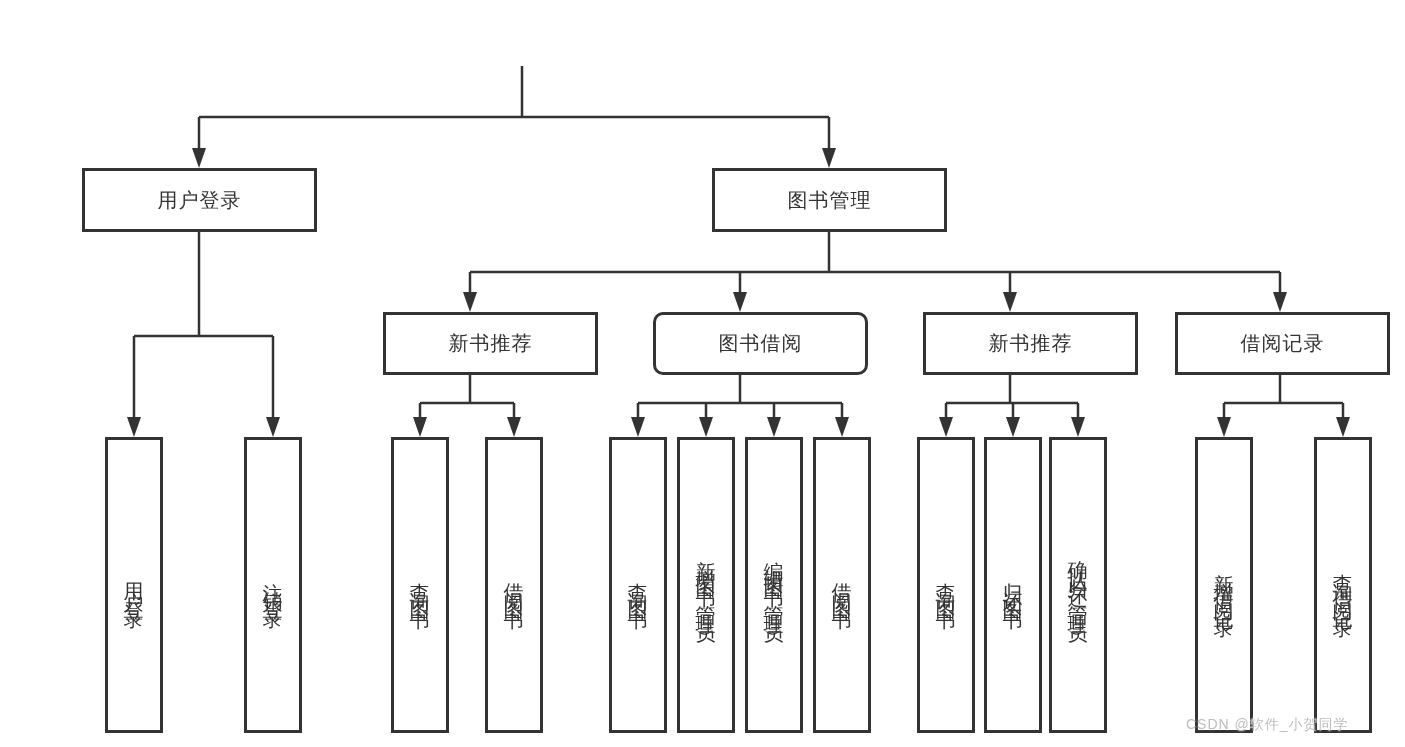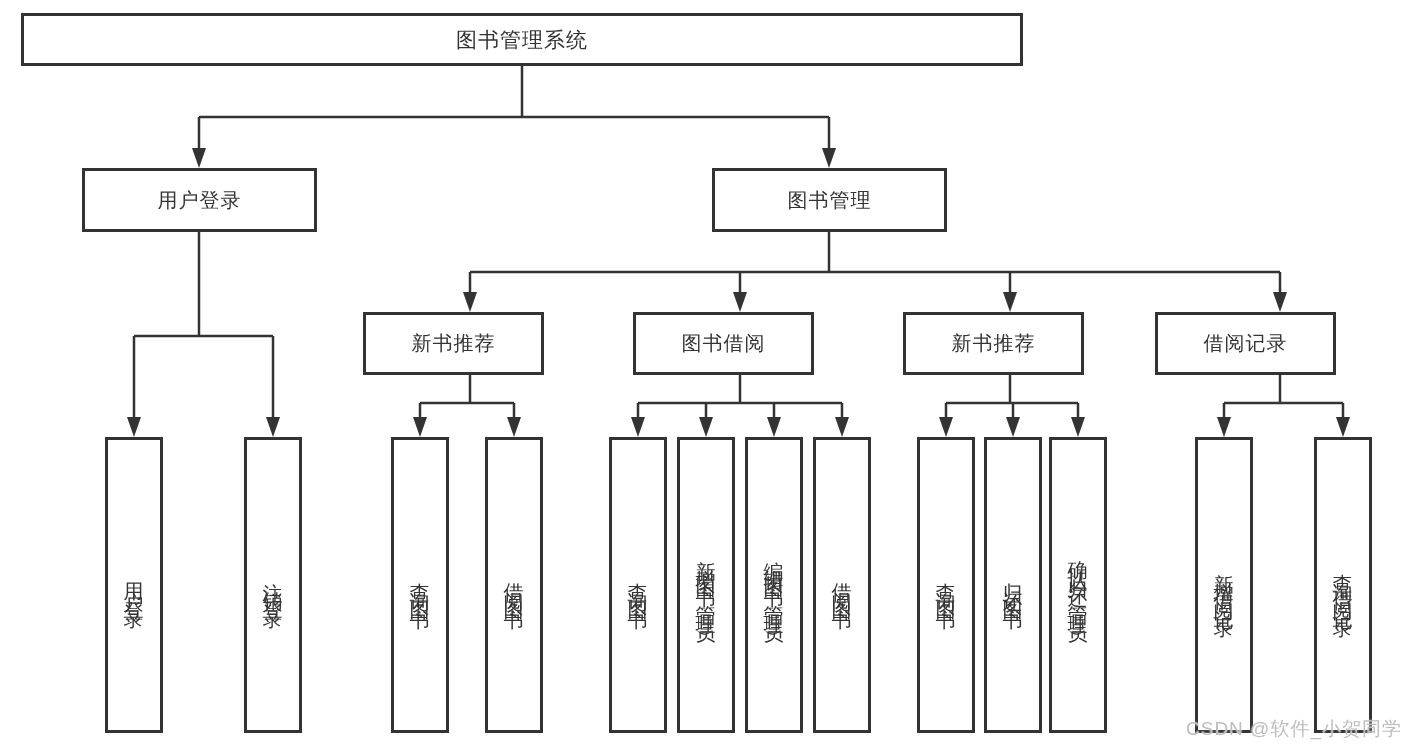--- a/index.html
+++ b/index.html
@@ -30,23 +30,23 @@
     align-items: center;
     justify-content: center;
     font-size: 20px;
     letter-spacing: 1px;
     color: #333333;
   }
   .root-node   { left: 21px;  top: 13px;  width: 1002px; height: 53px; font-size: 21px; }
   .l2-node     { top: 168px;  width: 235px; height: 64px; }
   .n-user-login     { left: 82px;  }
   .n-book-mgmt      { left: 712px; text-align: center; }
-  .l3-node     { top: 312px;  width: 181px; height: 63px; }
+  .l3-node     { top: 312px;  width: 215px; height: 63px; margin-left: 20px; }
   .n-new-book       { left: 363px;  }
-  .n-book-borrow    { left: 633px;  }
+  .n-book-borrow    { left: 633px; border-radius: 10px;  }
   .n-current-borrow { left: 903px;  }
   .n-borrow-records { left: 1155px; }
   .leaf {
     position: absolute;
     box-sizing: border-box;
     top: 437px;
     width: 58px;
     height: 296px;
     border: 3px solid #333333;
     background: #ffffff;
@@ -72,21 +72,21 @@
   .lf-8  { left: 813px;  }
   .lf-9  { left: 917px;  }
   .lf-10 { left: 984px;  }
   .lf-11 { left: 1049px; }
   .lf-12 { left: 1195px; }
   .lf-13 { left: 1314px; }
   .watermark {
     position: absolute;
     left: 1186px;
     top: 716px;
-    font-size: 19px;
+    font-size: 14px;
     color: #bdbdbd;
     text-shadow: 0 0 2px #ffffff;
     white-space: nowrap;
     letter-spacing: 1px;
   }
 </style>
 </head>
 <body>
 
 <div id="canvas">
@@ -150,23 +150,20 @@
       <polygon points="767,417 781,417 774,437"></polygon>
       <polygon points="835,417 849,417 842,437"></polygon>
       <polygon points="939,417 953,417 946,437"></polygon>
       <polygon points="1006,417 1020,417 1013,437"></polygon>
       <polygon points="1071,417 1085,417 1078,437"></polygon>
       <polygon points="1217,417 1231,417 1224,437"></polygon>
       <polygon points="1336,417 1350,417 1343,437"></polygon>
     </g>
   </svg>
 
-  <div class="node root-node">
-    <span>图书管理系统</span>
-  </div>
 
   <div class="node l2-node n-user-login">
     <span>用户登录</span>
   </div>
   <div class="node l2-node n-book-mgmt">
     <span>图书管理</span>
   </div>
 
   <div class="node l3-node n-new-book">
     <span>新书推荐</span>

